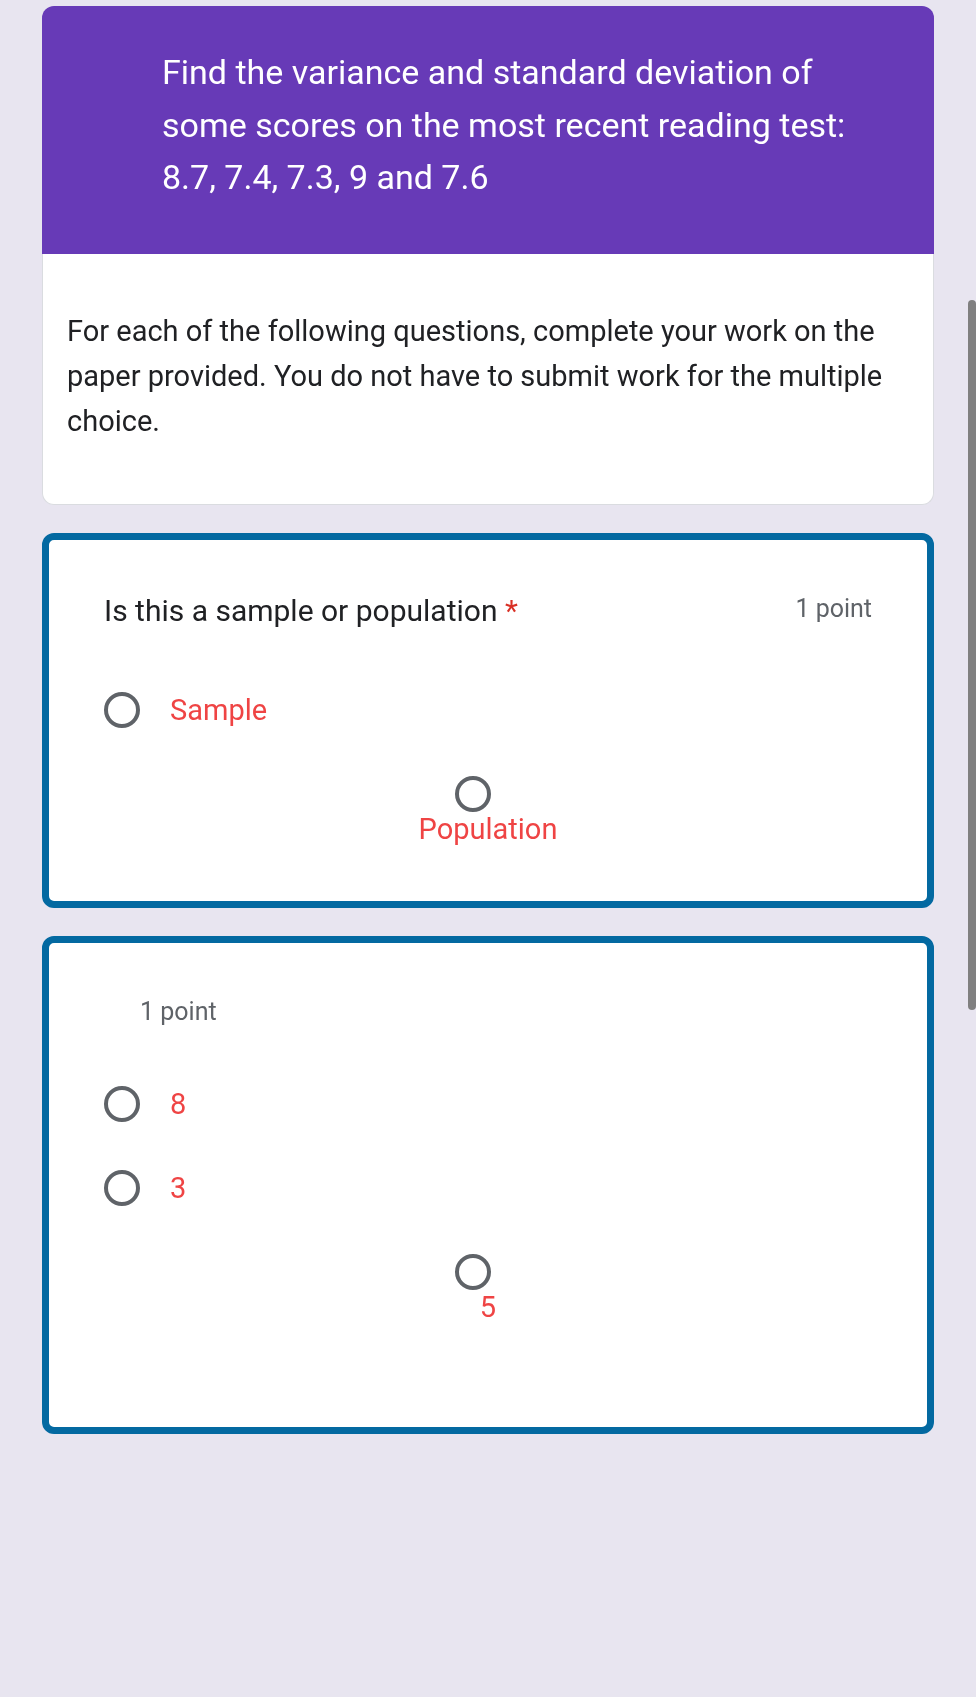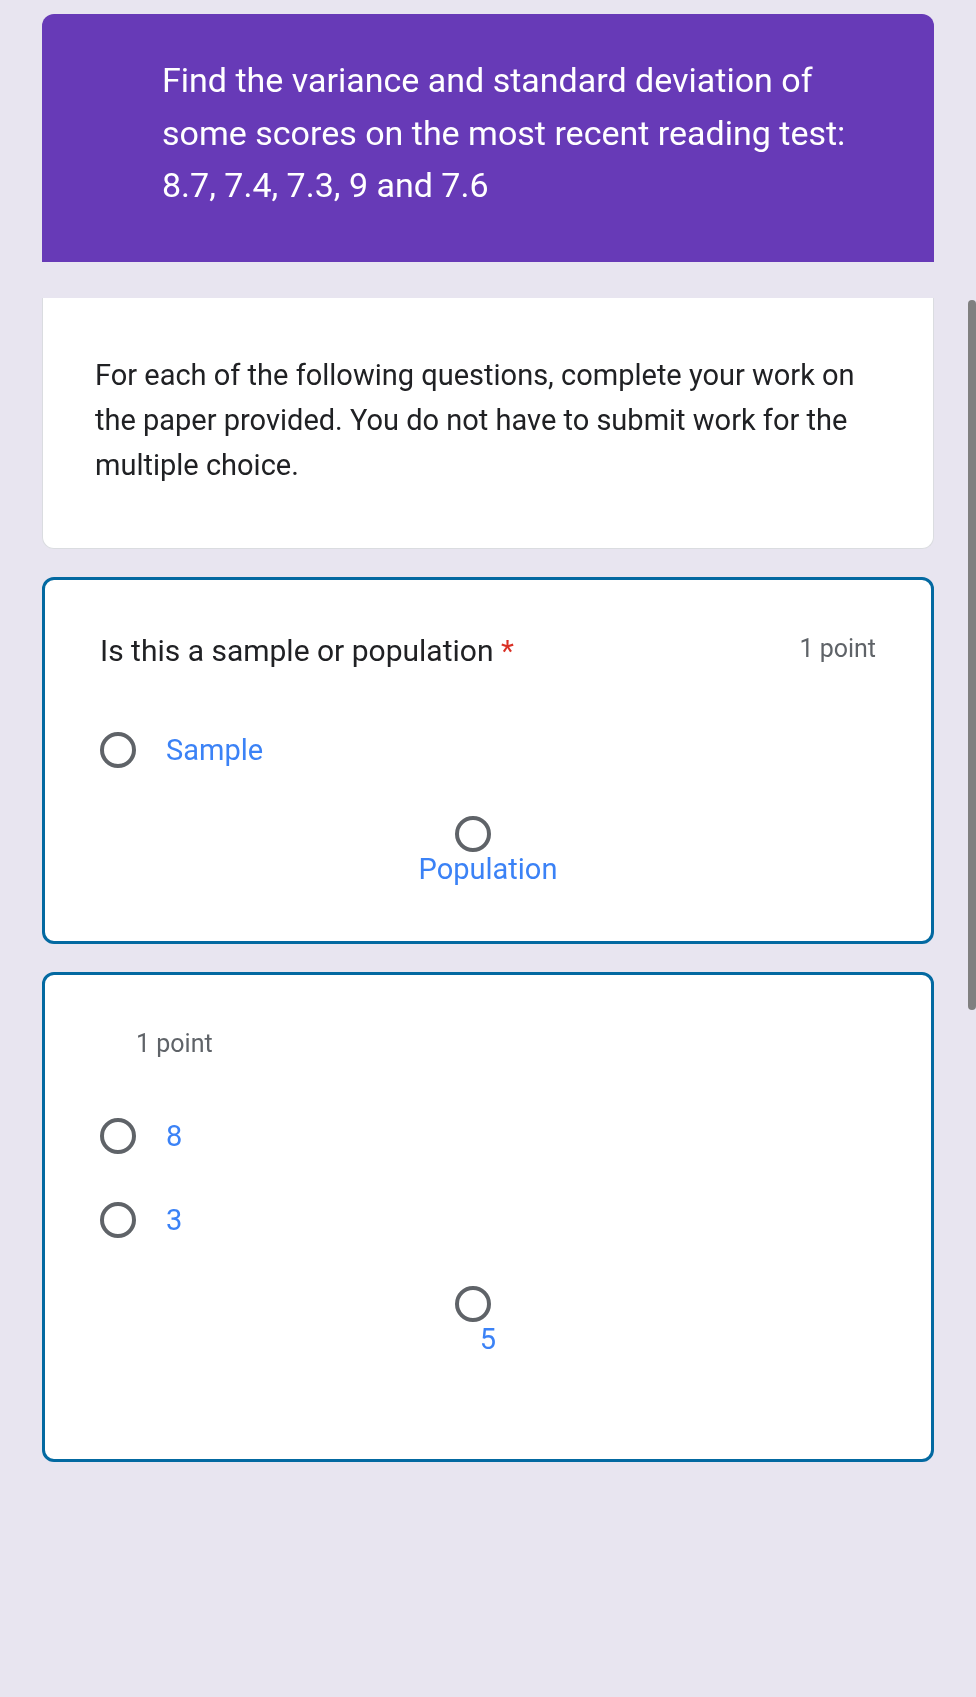--- a/index.html
+++ b/index.html
@@ -12,45 +12,44 @@
       background-color: #e8e5f0;
       width: 976px;
       height: 1697px;
       padding: 0 42px;
       position: relative;
     }
     .header-card {
       background-color: #673ab7;
       border-radius: 12px 12px 0 0;
       padding: 40px 31px 50px 120px;
-      margin-top: 14px;
+      margin-top: 6px;
     }
     .header-title {
       color: #ffffff;
       font-size: 34px;
       line-height: 1.55;
       font-weight: 400;
     }
     .description-section {
       background-color: #ffffff;
       border: 1px solid #dadce0;
       border-top: none;
       border-radius: 0 0 12px 12px;
-      padding: 55px 40px 60px 52px;
-      margin-top: 36px;
+      padding: 55px 40px 60px 24px;
     }
     .description-text {
       color: #202124;
       font-size: 29px;
       line-height: 1.55;
       font-weight: 400;
     }
     .question-card {
       background-color: #ffffff;
-      border: 3px solid #0369a1;
+      border: 7px solid #0369a1;
       border-radius: 12px;
       padding: 50px 55px 55px 55px;
       margin-top: 28px;
     }
     .question-header {
       display: flex;
       justify-content: space-between;
       align-items: flex-start;
       margin-bottom: 60px;
     }
@@ -83,21 +82,21 @@
     }
     .radio-circle {
       width: 36px;
       height: 36px;
       border: 4px solid #5f6368;
       border-radius: 50%;
       flex-shrink: 0;
       margin-right: 30px;
     }
     .option-label {
-      color: #3b82f6;
+      color: #ef4444;
       font-size: 29px;
       font-weight: 400;
     }
     .scrollbar {
       position: absolute;
       right: 0;
       top: 300px;
       width: 8px;
       height: 710px;
       background-color: #808080;

